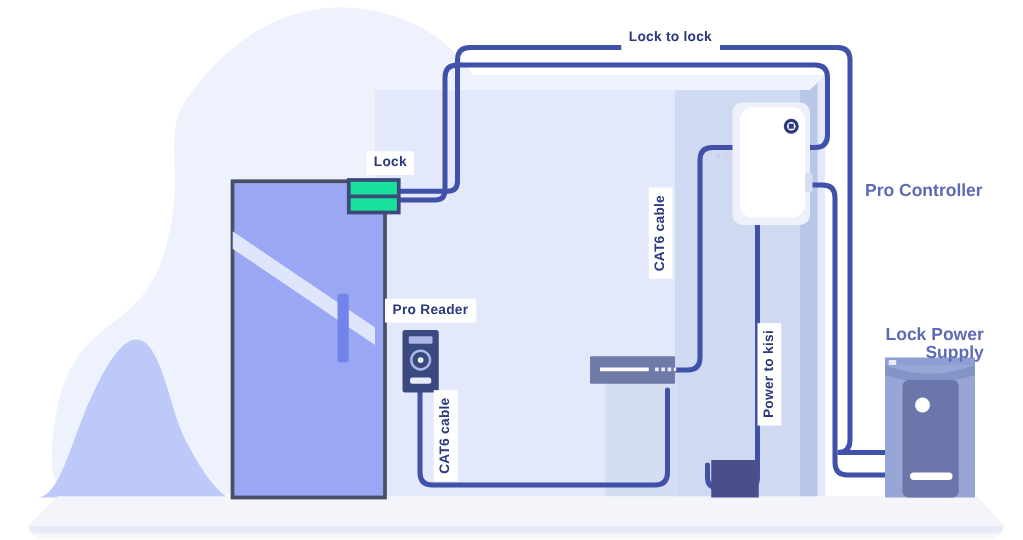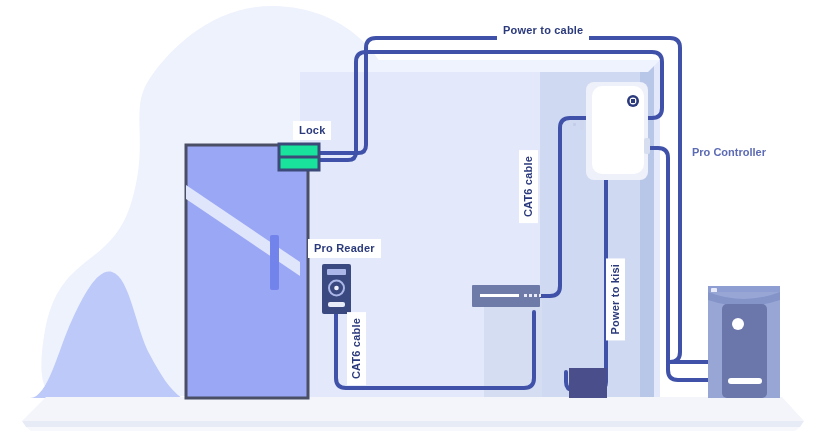--- a/index.html
+++ b/index.html
@@ -5,21 +5,21 @@
   html,body{margin:0;padding:0;background:#ffffff;}
   body{width:818px;height:432px;overflow:hidden;font-family:"Liberation Sans",sans-serif;}
   #stage{position:relative;width:818px;height:432px;background:#ffffff;}
   #stage svg{position:absolute;left:0;top:0;}
   .lbl{position:absolute;background:#ffffff;color:#2b3a7c;font-weight:bold;
        font-size:11px;line-height:13px;letter-spacing:.2px;padding:3px 6px;
        white-space:pre;text-align:center;}
   .vlbl{position:absolute;background:#ffffff;color:#2b3a7c;font-weight:bold;
         font-size:11px;line-height:13px;letter-spacing:.2px;padding:6px 3px;
         white-space:nowrap;writing-mode:vertical-rl;transform:rotate(180deg);}
-  .free{position:absolute;font-weight:bold;font-size:11px;line-height:14px;
+  .free{position:absolute;font-weight:bold;font-size:14px;line-height:14px;
         white-space:pre;text-align:right;}
 </style>
 </head>
 <body>
 
 <div id="stage">
 
   <svg width="818" height="432" viewBox="0 0 818 432">
     <defs>
       <linearGradient id="floorg" x1="0" y1="0" x2="0" y2="1">
@@ -123,29 +123,31 @@
       <rect x="711" y="288" width="6" height="6" rx="1" fill="#e9ecf8"></rect>
       <rect x="708" y="292" width="72" height="106" fill="#98a6d6"></rect>
       <path d="M708,292 Q744,306 780,292 L780,300 Q744,312 708,300 Z" fill="#8494c9"></path>
       <rect x="722" y="304" width="45" height="94" rx="5" fill="#6b77ab"></rect>
       <circle cx="738" cy="324" r="6" fill="#ffffff"></circle>
       <rect x="728" y="378" width="34" height="6" rx="3" fill="#ffffff"></rect>
     </g>
 
   </svg>
 
-  <div class="lbl" style="left:497px;top:21px;">Power to cable</div>
+  <div class="lbl" style="left:497px;top:21px;">Lock to lock</div>
 
   <div class="lbl" style="left:281px;top:121px;margin-left:12px;">Lock</div>
 
   <div class="lbl" style="left:308px;top:239px;">Pro Reader</div>
 
   <div class="vlbl" style="left:347px;top:312px;">CAT6 cable</div>
 
 
   <div class="vlbl" style="left:519px;top:150px;">CAT6 cable</div>
 
   <div class="vlbl" style="left:606px;top:258px;">Power to kisi</div>
 
   <div class="free" style="left:692px;top:145px;color:#5c6bb4;">Pro Controller</div>
 
+  <div class="free" style="left:707px;top:260px;width:80px;color:#5c6bb4;">Lock Power
+Supply</div>
 
 </div>
 
 </body></html>

